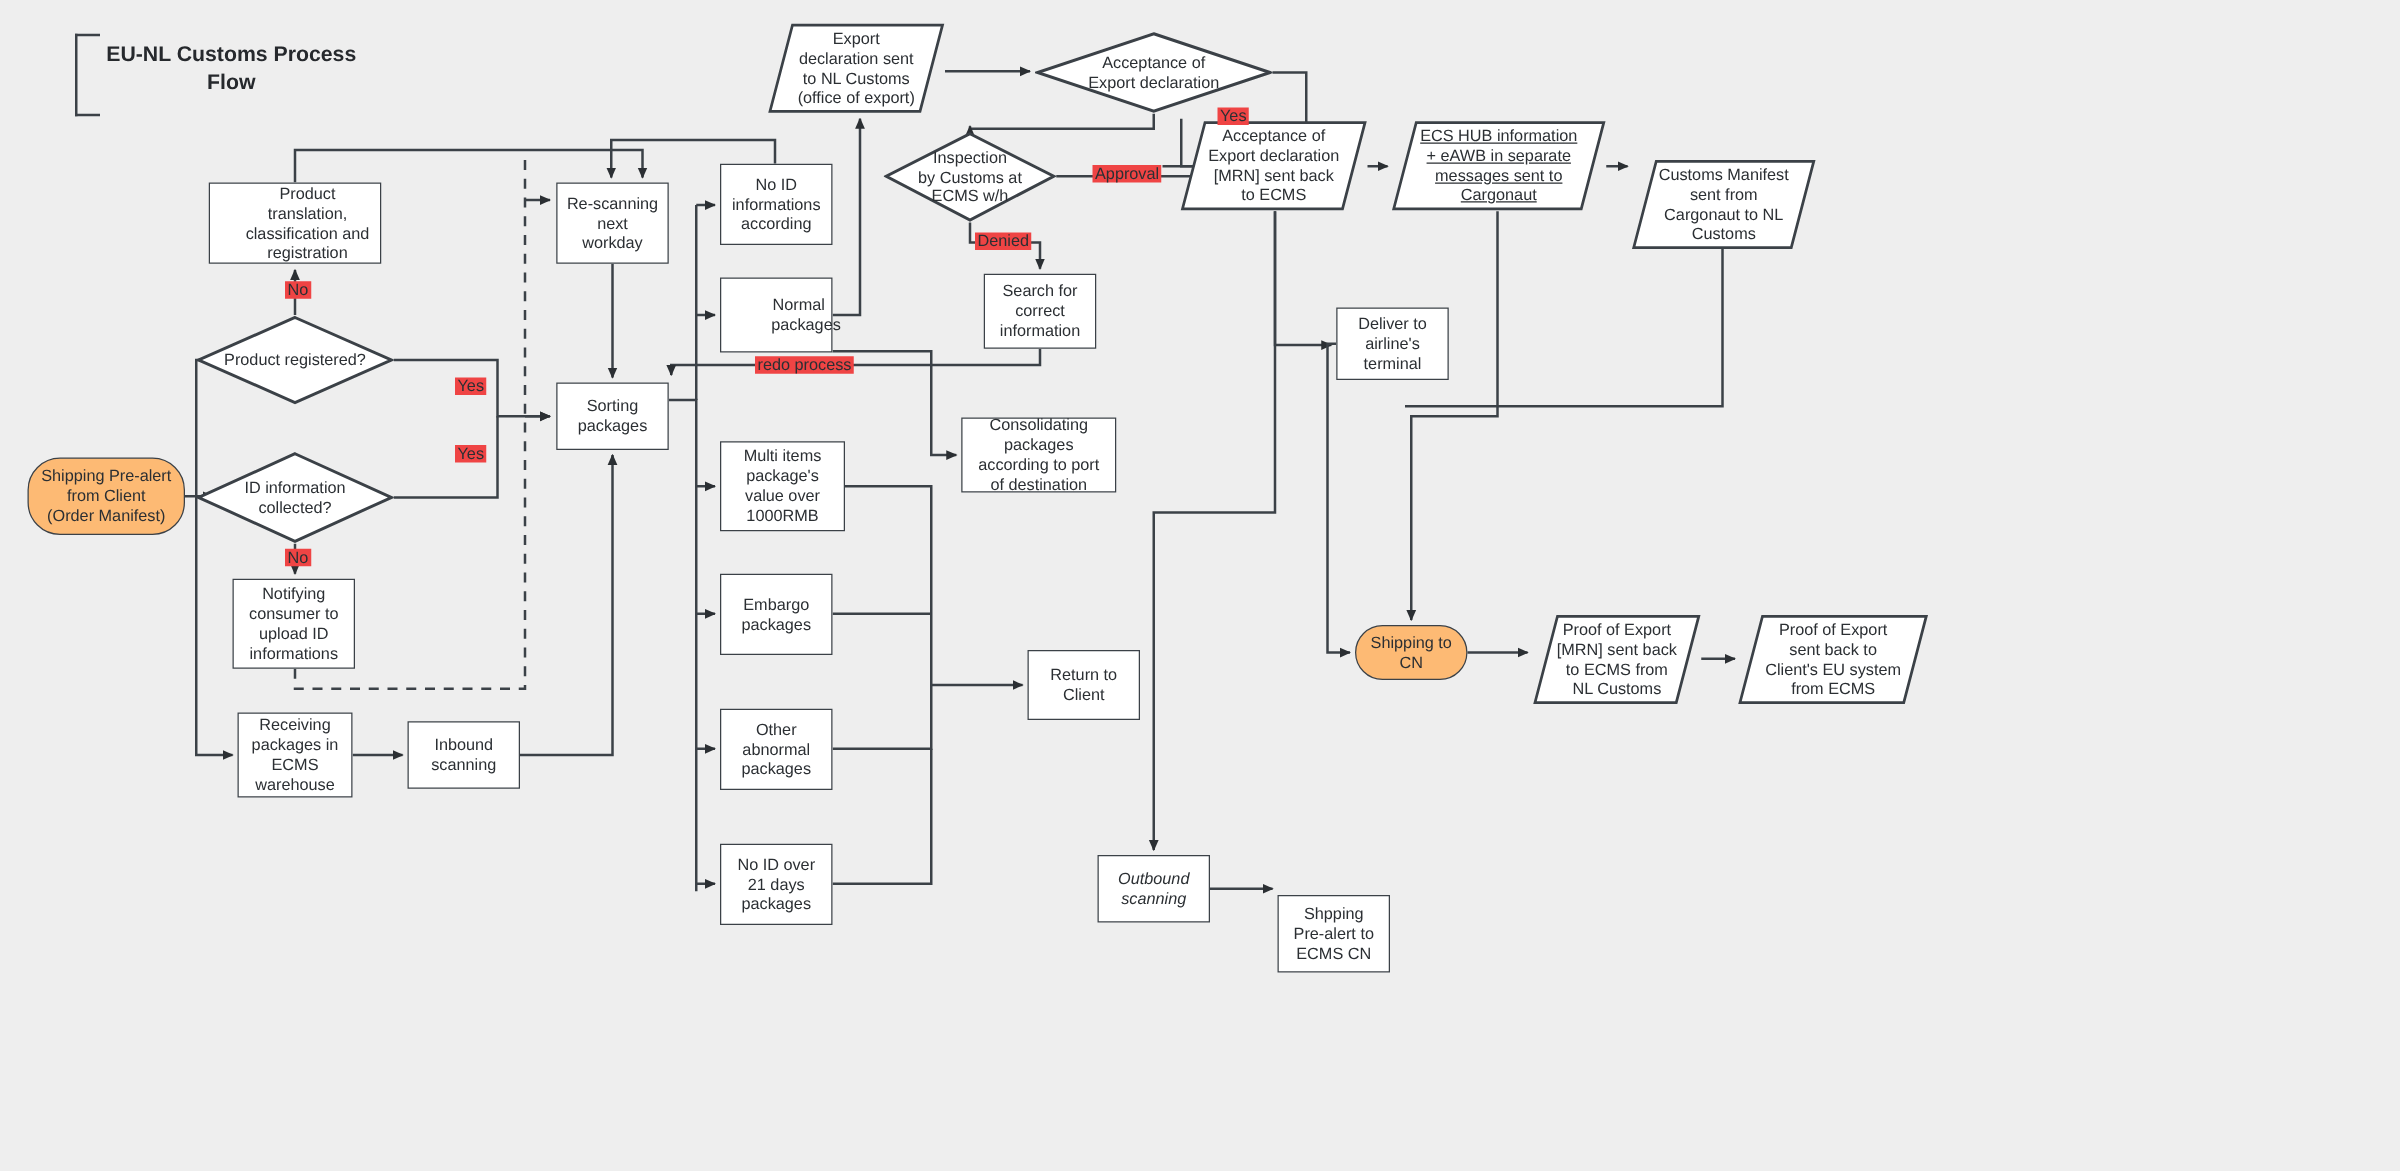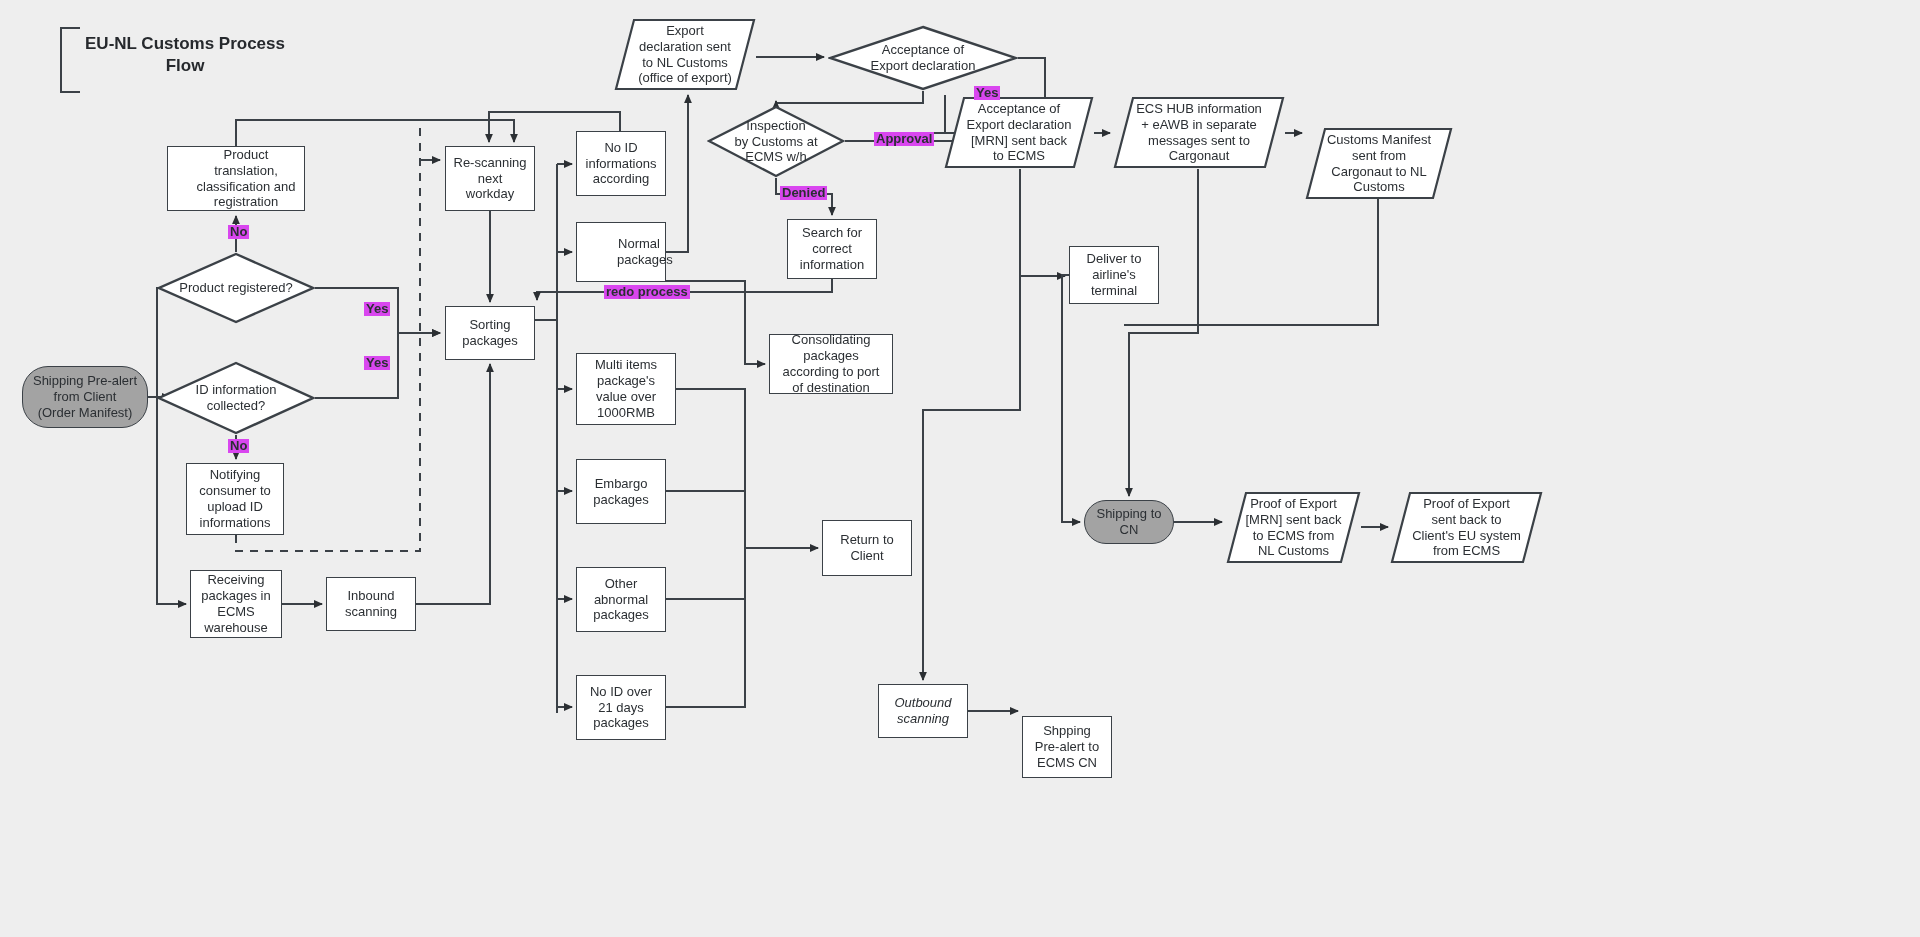--- a/index.html
+++ b/index.html
@@ -44,21 +44,21 @@
     padding: 0 4px;
     box-sizing: border-box;
   }
   
   .n-rect {
     background: #ffffff;
     border: 1.6px solid #3b4147;
   }
   
   .n-round {
-    background: #a3a3a3;
+    background: #fdba74;
     border: 1.6px solid #3b4147;
     border-radius: 26px;
   }
   
   .n-diamond {
     background: transparent;
   }
   .n-diamond > svg, .n-para > svg {
     position: absolute;
     left: 0; top: 0;
@@ -66,26 +66,25 @@
     height: 100%;
   }
   .n-diamond .lbl, .n-para .lbl {
     position: relative;
     z-index: 2;
   }
   .n-para { background: transparent; }
 
   .edge-label {
     position: absolute;
-    background: #d946ef;
+    background: #ef4444;
     color: #2b2f33;
     padding: 0 2px;
     white-space: nowrap;
     line-height: 1.1;
-    font-weight: bold;
   }
 
   
   #title-block {
     position: absolute;
     left: 60px;
     top: 27px;
     width: 240px;
     height: 62px;
   }
@@ -363,21 +362,21 @@
   <div class="node n-para" style="left:944px; top:96px; width:150px; height:73px; font-size:13px;">
     <svg viewBox="0 0 150 73" preserveAspectRatio="none">
       <polygon points="20,2 148,2 130,71 2,71" fill="#ffffff" stroke="#3b4147" stroke-width="2.2"></polygon>
     </svg>
     <span class="lbl">Acceptance of
 Export declaration
 [MRN] sent back
 to ECMS</span>
   </div>
 
-  <div class="node n-para" style="left:1113px; top:96px; width:172px; height:73px; font-size:13px;">
+  <div class="node n-para" style="left:1113px; top:96px; width:172px; height:73px; font-size:13px;text-decoration:underline;">
     <svg viewBox="0 0 172 73" preserveAspectRatio="none">
       <polygon points="20,2 170,2 152,71 2,71" fill="#ffffff" stroke="#3b4147" stroke-width="2.2"></polygon>
     </svg>
     <span class="lbl">ECS HUB information
 + eAWB in separate
 messages sent to
 Cargonaut</span>
   </div>
 
   <div class="node n-para" style="left:1305px; top:96px; width:148px; height:73px; font-size:13px;margin-top:31px;">

